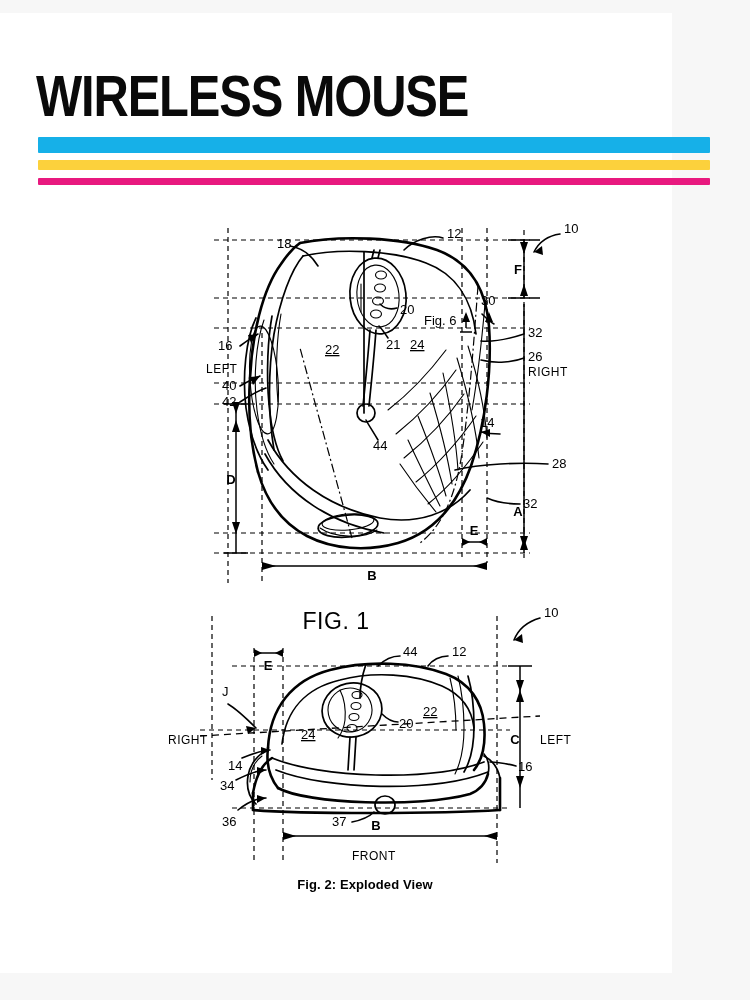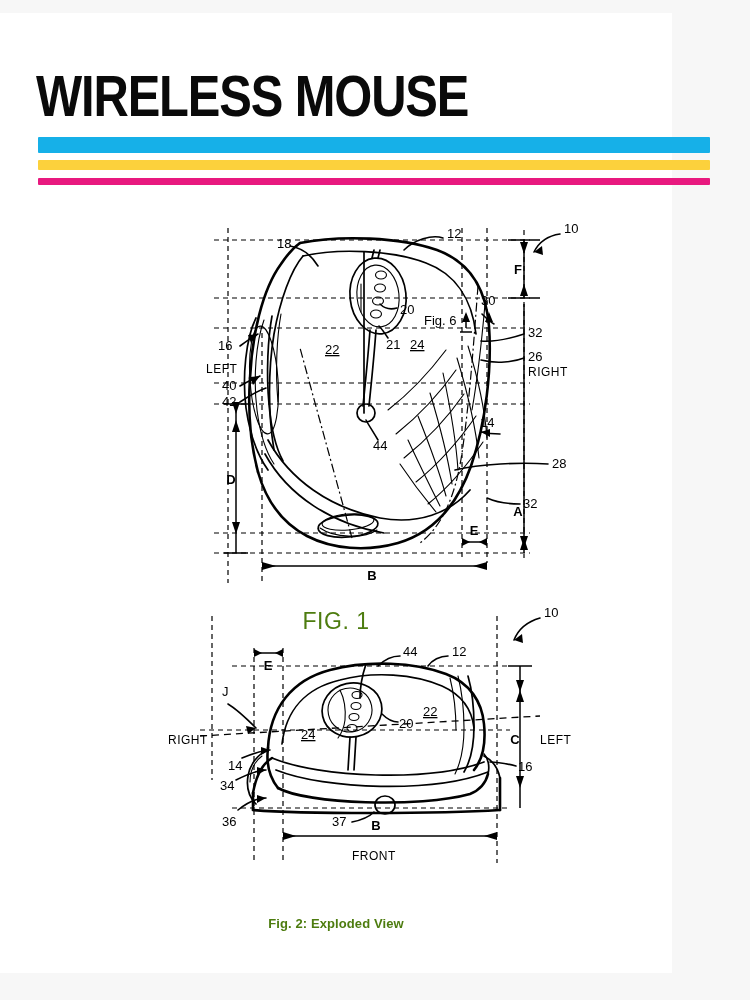--- a/index.html
+++ b/index.html
@@ -60,34 +60,35 @@
   }
   #fig1-wrap { top: 195px; height: 400px; }
   #fig2-wrap { top: 585px; height: 290px; }
 
   svg { display: block; }
 
   .cap {
     position: absolute;
     width: 100%;
     text-align: center;
-    color: #4d7c0f;
+    color: #000000;
   }
   #fig1-caption {
     top: 595px;
     font-size: 23px;
     font-family: "Liberation Sans", sans-serif;
     letter-spacing: 0.5px;
   }
   #fig2-caption {
-    top: 903px;
+    top: 864px;
     font-size: 13px;
     font-weight: bold;
     letter-spacing: 0.1px;
     font-family: "Liberation Sans", sans-serif;
+    padding-left: 29px;
   }
 
   
   .ln   { fill: none; stroke: #000; stroke-width: 1.7; stroke-linecap: round; stroke-linejoin: round; }
   .ln-t { fill: none; stroke: #000; stroke-width: 1.1; stroke-linecap: round; stroke-linejoin: round; }
   .ln-h { fill: none; stroke: #000; stroke-width: 2.6; stroke-linecap: round; stroke-linejoin: round; }
   .dash { fill: none; stroke: #000; stroke-width: 1.3; stroke-dasharray: 7 5; }
   .dashf{ fill: none; stroke: #000; stroke-width: 1.2; stroke-dasharray: 5 4; }
   .dd   { fill: none; stroke: #000; stroke-width: 1.2; stroke-dasharray: 9 3 2 3; }
   .dim  { fill: none; stroke: #000; stroke-width: 1.5; }

